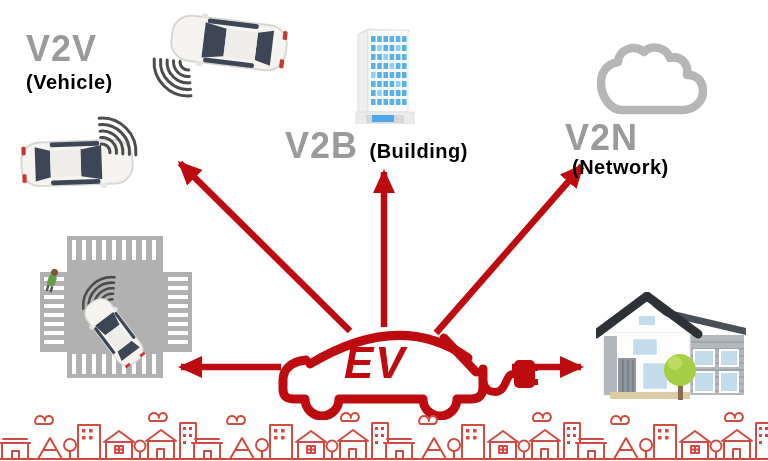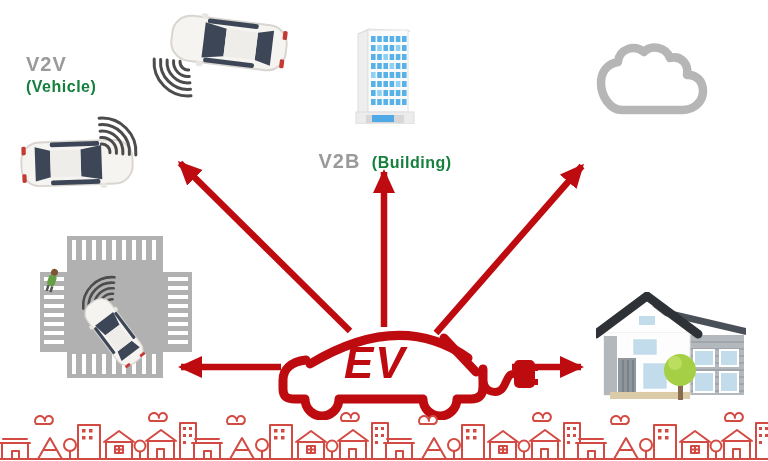--- a/index.html
+++ b/index.html
@@ -1,23 +1,23 @@
 <!DOCTYPE html>
 <html><head>
 <meta charset="utf-8">
 <style>
   html,body{margin:0;padding:0;background:#fff;}
   .canvas{position:relative;width:768px;height:461px;background:#fff;overflow:hidden;
           font-family:"Liberation Sans",sans-serif;}
   .abs{position:absolute;}
   .node-label{position:absolute;color:#9a9a9a;font-weight:bold;line-height:1.05;}
-  .node-label .t1{font-size:20px;letter-spacing:1px;display:inline-block;margin-top:24px;}
-  .node-label .t2{font-size:16px;color:#15803d;letter-spacing:.5px;display:inline-block;margin-left:7px;}
+  .node-label .t1{font-size:36px;letter-spacing:1px;display:inline-block;}
+  .node-label .t2{font-size:20px;color:#000000;letter-spacing:.5px;display:inline-block;margin-left:7px;}
   .node-label.stack .t2{display:block;margin-left:0;margin-top:4px;}
-  .center-text{text-align:center;}
+  .center-text{text-align:left;}
   svg{display:block;}
   .rot{transform-origin:50% 50%;}
 </style>
 </head>
 <body>
 
 <div class="canvas">
 
   <svg width="0" height="0" class="abs" aria-hidden="true">
     <defs>
@@ -230,20 +230,24 @@
   </svg>
 
   <div class="node-label stack" style="left:26px;top:30px">
     <span class="t1">V2V</span>
     <span class="t2">(Vehicle)</span>
   </div>
   <div class="node-label center-text" style="left:285px;top:127px;width:200px">
     <span class="t1">V2B</span>
     <span class="t2">(Building)</span>
   </div>
+  <div class="node-label center-text" style="left:565px;top:119px;width:180px">
+    <span class="t1">V2N</span>
+    <span class="t2">(Network)</span>
+  </div>
 
   <svg class="abs" style="left:0;top:412px" width="768" height="49" viewBox="0 0 768 49">
     <defs>
       <g id="tile" stroke="#d24a42" stroke-width="2" fill="none" stroke-linecap="round" stroke-linejoin="round">
         <path d="M0,47 H192"></path>
         <rect x="2" y="31" width="26" height="16" fill="#fff"></rect>
         <path d="M0,31 h30 M3,27 h24"></path>
         <rect x="12" y="39" width="7" height="8"></rect>
         <path d="M36,12 a5,5 0 1 1 9,-3 a4,4 0 1 1 3,3 z" fill="#fff"></path>
         <polygon points="38,47 50,26 62,47" fill="#fff"></polygon>

